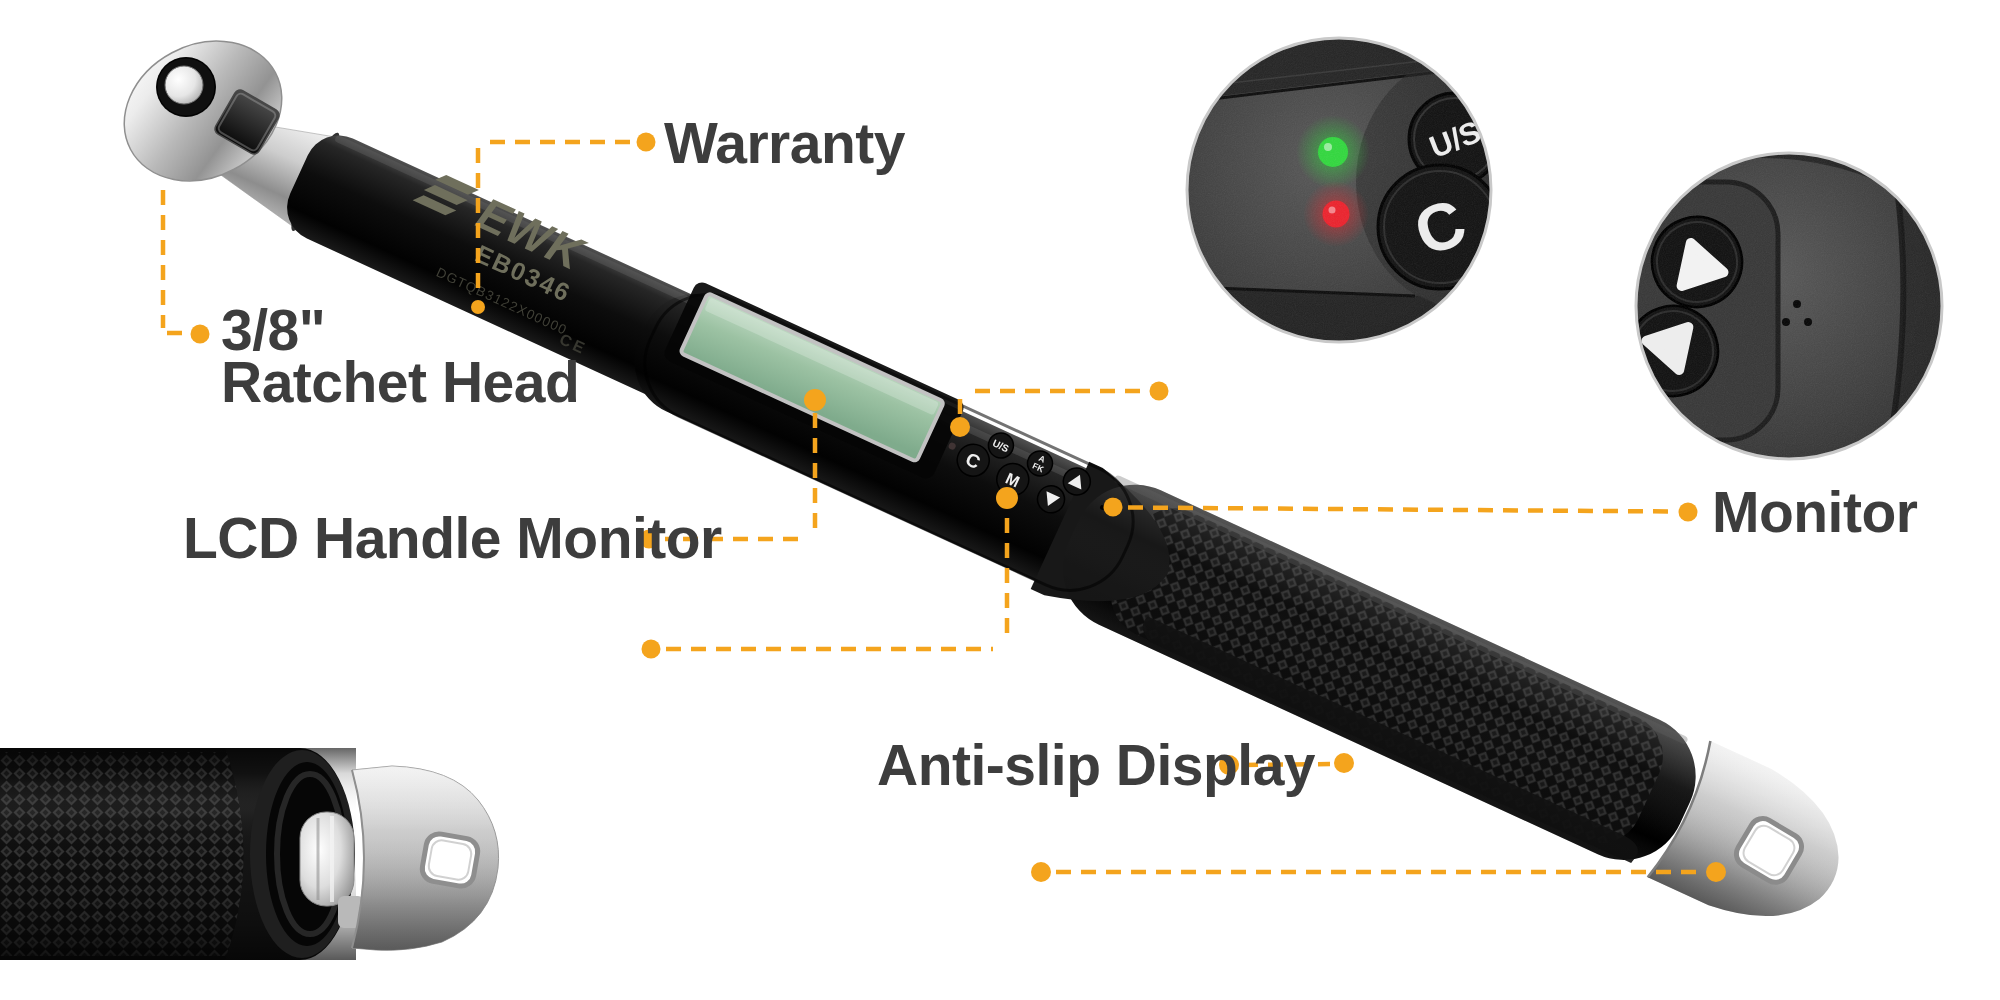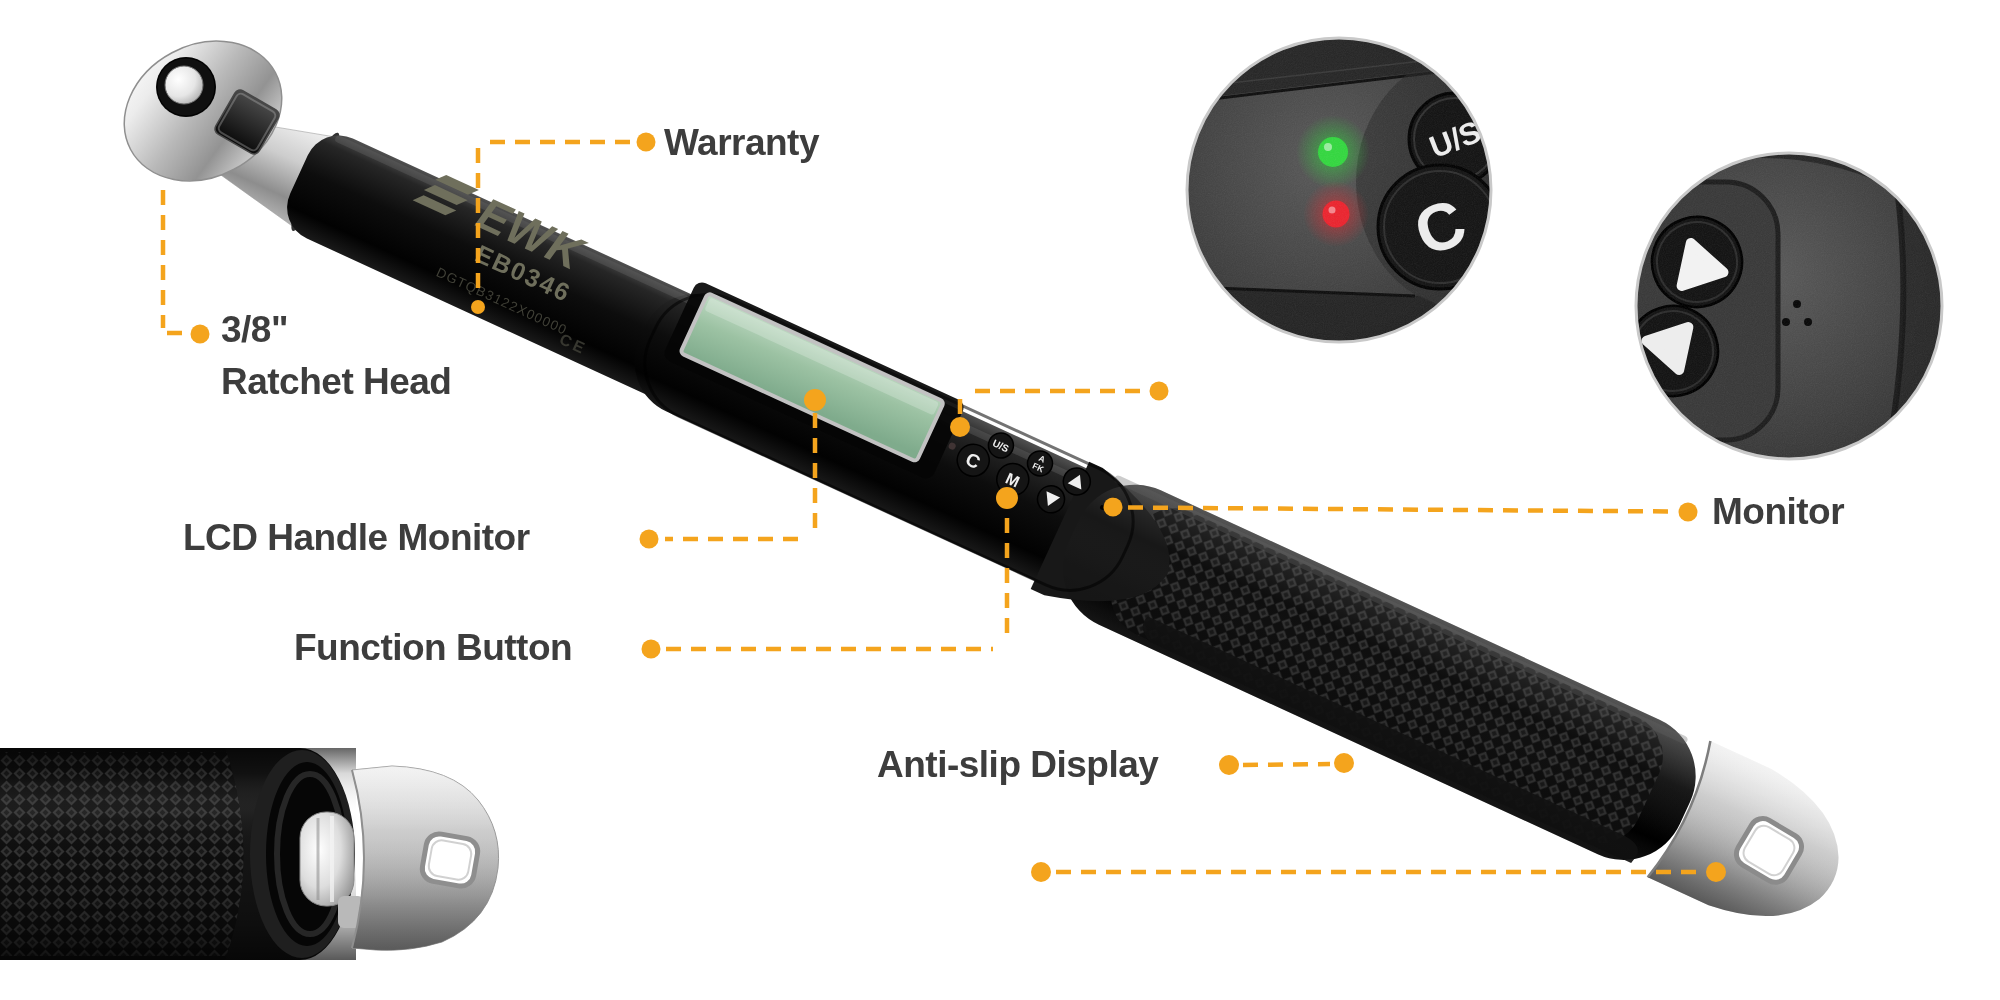--- a/index.html
+++ b/index.html
@@ -1,19 +1,19 @@
 <!DOCTYPE html>
 <html><head>
 <meta charset="utf-8">
 <style>
   html,body{margin:0;padding:0;background:#ffffff}
   .stage{position:relative;width:2000px;height:1000px;background:#fff;overflow:hidden;
          font-family:"Liberation Sans",sans-serif}
   .stage > svg{position:absolute;left:0;top:0}
-  .callout-label{position:absolute;font-weight:700;font-size:37px;line-height:52px;
+  .callout-label{position:absolute;font-weight:700;font-size:57px;line-height:52px;
          letter-spacing:-0.5px;color:#3d3d3d;white-space:nowrap}
   svg text{font-family:"Liberation Sans",sans-serif}
   .brand-text{font-style:italic;font-weight:700;letter-spacing:1px}
 </style>
 </head>
 <body>
 
 <div class="stage">
 
 <svg width="2000" height="1000" viewBox="0 0 2000 1000">
@@ -318,17 +318,16 @@
 </svg>
 
 <div class="callout-label" style="left:664px;top:117px">
   <div>Warranty</div>
 </div>
 <div class="callout-label" style="left:221px;top:304px">
   <div>3/8"</div>
   <div>Ratchet Head</div>
 </div>
 <div class="callout-label" style="left:183px;top:512px">LCD Handle Monitor</div>
-<div class="callout-label" style="left:294px;top:622px">Function Button</div>
 <div class="callout-label" style="left:1712px;top:486px">Monitor</div>
 <div class="callout-label" style="left:877px;top:739px">Anti-slip Display</div>
 
 </div>
 
 </body></html>

